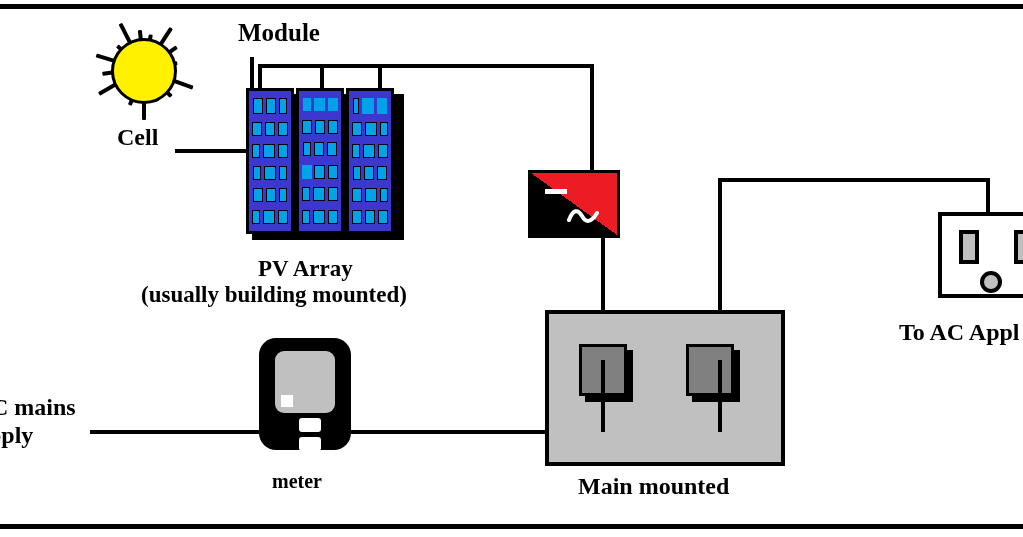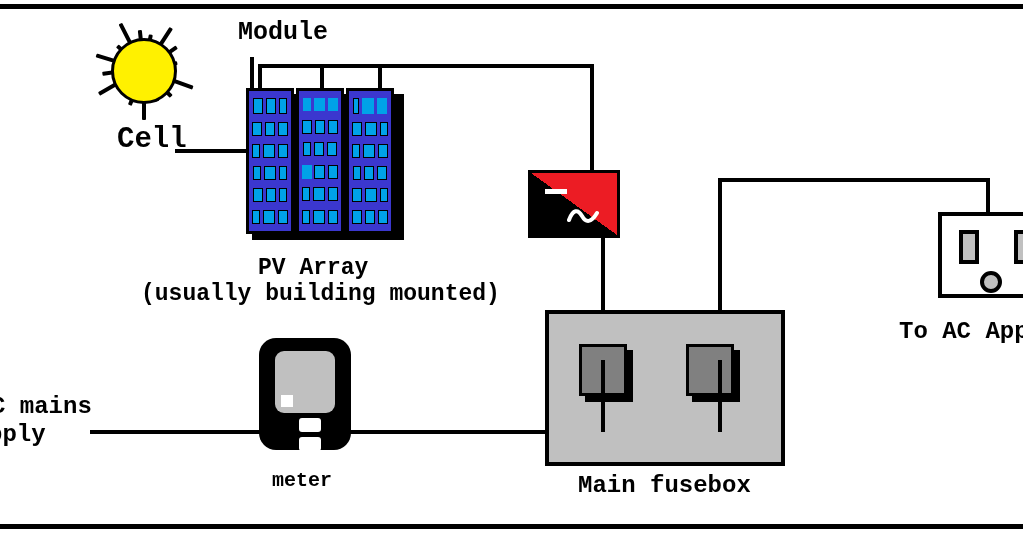--- a/index.html
+++ b/index.html
@@ -12,21 +12,21 @@
   }
   #stage {
     position: relative;
     width: 1023px;
     height: 537px;
     background: #ffffff;
     overflow: hidden;
   }
   .label {
     position: absolute;
-    font-family: Liberation Mono, monospace;
+    font-family: Liberation Serif, serif;
     font-weight: bold;
     color: #000000;
     white-space: nowrap;
     line-height: 1.12;
   }
   .wire {
     position: absolute;
     background: #000000;
   }
   .border-rule {
@@ -205,33 +205,33 @@
     <div class="ray" style="left:66px; top:60px; width:34px; transform:rotate(348deg);"></div>
     <div class="ray" style="left:66px; top:60px; width:52px; transform:rotate(20deg);"></div>
     <div class="ray" style="left:66px; top:60px; width:38px; transform:rotate(44deg);"></div>
     <div class="ray" style="left:66px; top:60px; width:34px; transform:rotate(66deg);"></div>
     <div class="ray" style="left:66px; top:60px; width:50px; transform:rotate(90deg);"></div>
     <div class="ray" style="left:66px; top:60px; width:38px; transform:rotate(112deg);"></div>
     <div class="ray" style="left:66px; top:58px; width:34px; transform:rotate(130deg);"></div>
     <div id="sun-disc"></div>
   </div>
 
-  <div class="label" style="left:117px; top:124px; font-size:29px;">Cell</div>
+  <div class="label" style="left:117px; top:124px; font-size:24px;">Cell</div>
 
   <div class="wire" style="left:175px; top:149px; width:82px; height:4px;"></div>
 
   <div class="label" style="left:238px; top:19px; font-size:25px;">Module</div>
 
   <div class="label" style="left:258px; top:256px; font-size:23px;">PV Array</div>
   <div class="label" style="left:141px; top:282px; font-size:23px;">(usually building mounted)</div>
 
 
   <div class="label" style="left:272px; top:470px; font-size:20px;">meter</div>
 
-  <div class="label" style="left:578px; top:473px; font-size:24px;">Main fusebox</div>
+  <div class="label" style="left:578px; top:473px; font-size:24px;">Main mounted</div>
 
   <div class="label" style="left:899px; top:319px; font-size:24px;">To AC Appl</div>
 
   <div class="label" style="left:-9px; top:394px; font-size:24px;">C mains</div>
   <div class="label" style="left:-12px; top:422px; font-size:24px;">pply</div>
 
   <div class="wire" style="left:250px; top:57px; width:4px; height:36px;"></div>
 
   <div class="wire" style="left:258px; top:64px; width:336px; height:4px;"></div>
 

